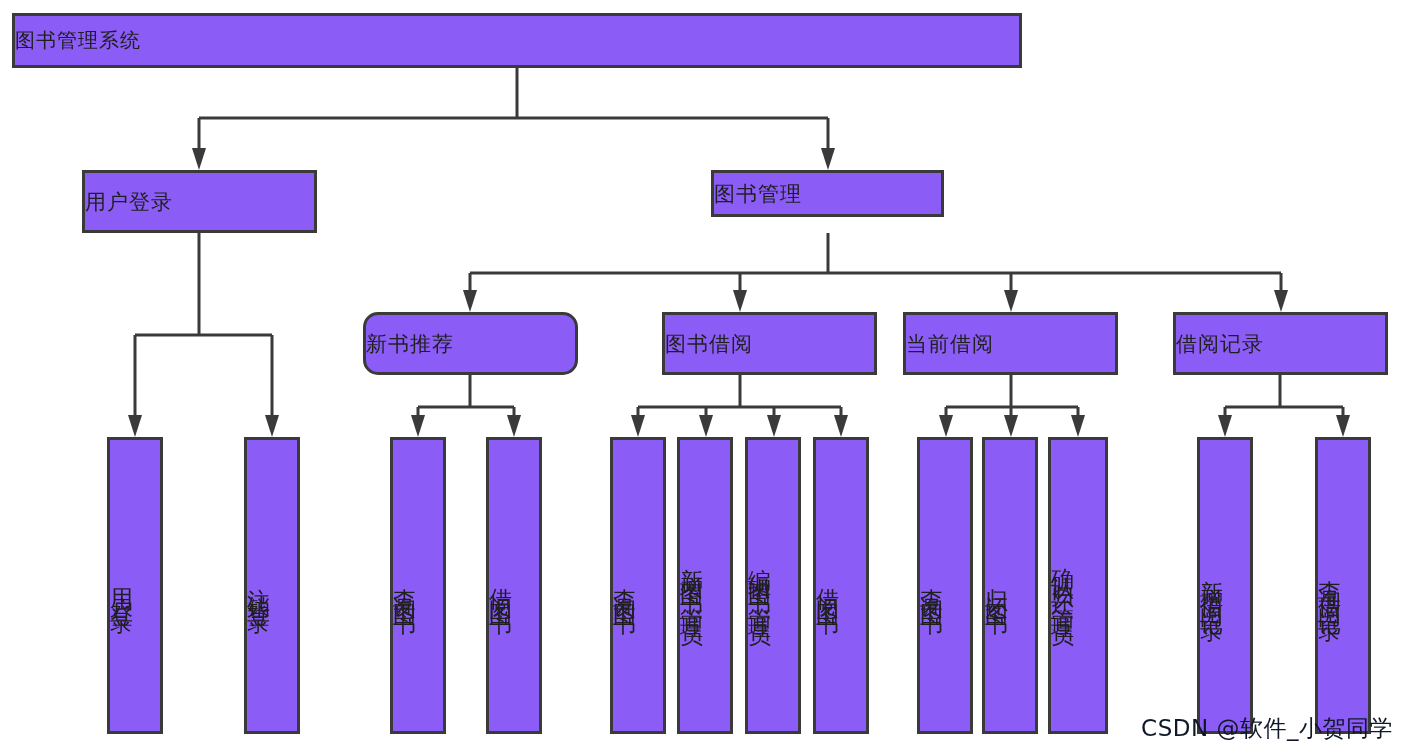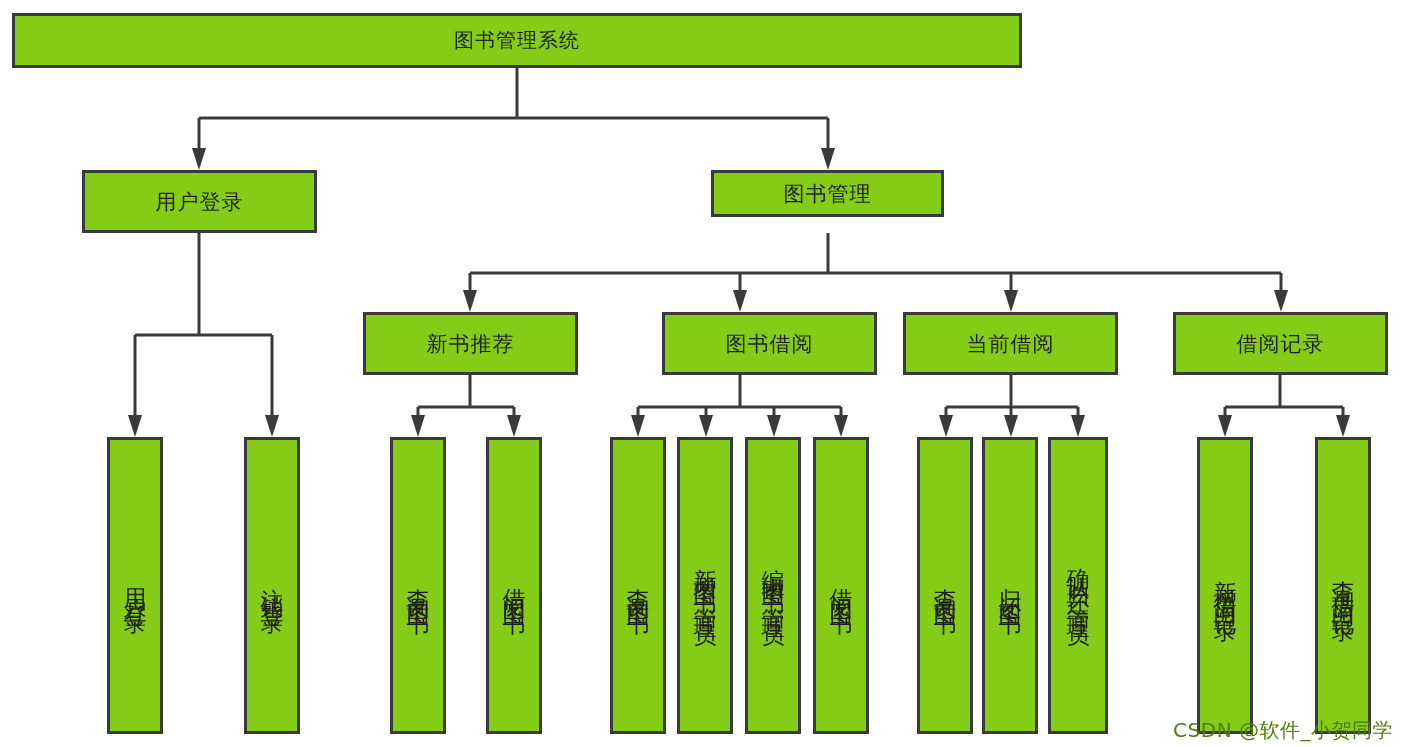--- a/index.html
+++ b/index.html
@@ -19,36 +19,35 @@
     position: absolute;
     left: 0;
     top: 0;
     width: 1405px;
     height: 747px;
   }
   .box {
     position: absolute;
     box-sizing: border-box;
     border: 3px solid #3a3a3a;
-    background: #84cc16;
+    background: #8b5cf6;
     color: #1f1f1f;
     display: flex;
     align-items: center;
-    justify-content: center;
     text-align: center;
   }
   .root-box {
     left: 12px;  top: 13px;  width: 1010px; height: 55px;
     font-size: 20px; letter-spacing: 1px;
   }
   .h-box { font-size: 21px; letter-spacing: 1px; }
   .l2a { left: 82px;  top: 170px; width: 235px; height: 63px; }
   .l2b { left: 711px; top: 170px; width: 233px; height: 47px; }
   .l3  { top: 312px; width: 215px; height: 63px; }
-  .l3a { left: 363px; }
+  .l3a { left: 363px; border-radius: 15px; }
   .l3b { left: 633px; margin-left: 29px; }
   .l3c { left: 903px; }
   .l3d { left: 1173px; }
   .leaf { top: 437px; width: 56px; height: 297px; }
   .vtext {
     writing-mode: vertical-rl;
     text-orientation: mixed;
     font-size: 23px;
     letter-spacing: 8px;
     line-height: 1.0;
@@ -64,22 +63,22 @@
   .lf-h { left: 813px; }
   .lf-i { left: 917px; }
   .lf-j { left: 982px; }
   .lf-k { left: 1048px; width: 60px; }
   .lf-l { left: 1197px; }
   .lf-m { left: 1315px; }
   .watermark {
     position: absolute;
     right: 12px;
     bottom: 3px;
-    font-size: 20px;
-    color: #4d7c0f;
+    font-size: 23px;
+    color: #0f172a;
     letter-spacing: 0.5px;
     pointer-events: none;
     margin-left: 16px;
   }
 </style>
 </head>
 <body>
 
 <div class="stage">
 

